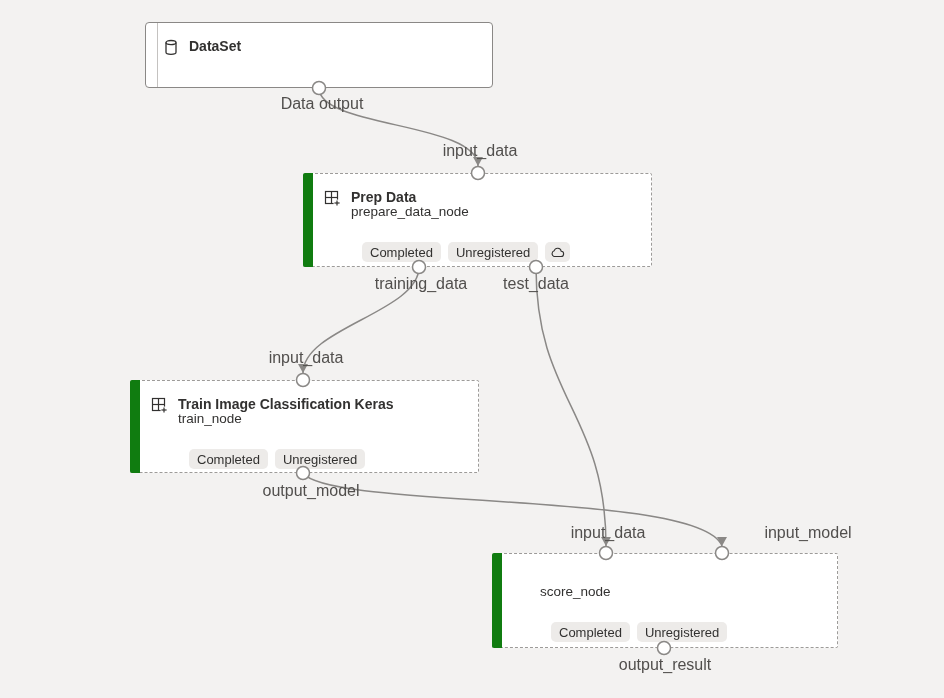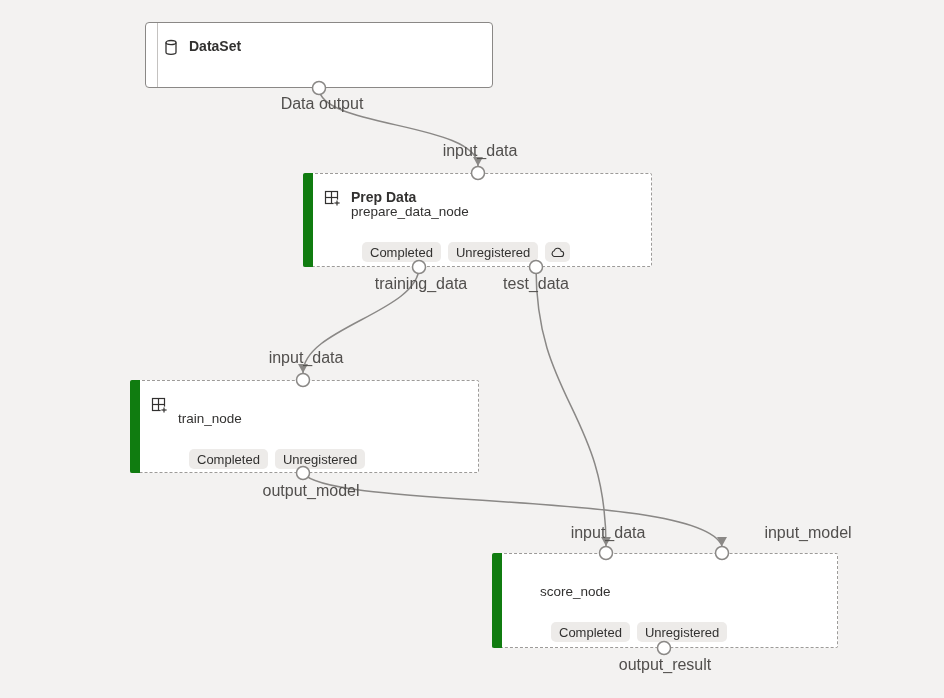--- a/index.html
+++ b/index.html
@@ -158,20 +158,21 @@
       <span class="node-icon">
         <svg width="17" height="17" viewBox="0 0 17 17">
           <rect x="1.5" y="1.5" width="12" height="12" fill="none" stroke="#323130" stroke-width="1.2"></rect>
           <line x1="1.5" y1="7.5" x2="13.5" y2="7.5" stroke="#323130" stroke-width="1.2"></line>
           <line x1="7.5" y1="1.5" x2="7.5" y2="13.5" stroke="#323130" stroke-width="1.2"></line>
           <rect x="9.6" y="9.6" width="7.4" height="7.4" fill="#ffffff"></rect>
           <line x1="13" y1="10.4" x2="13" y2="15.6" stroke="#323130" stroke-width="1.2"></line>
           <line x1="10.4" y1="13" x2="15.6" y2="13" stroke="#323130" stroke-width="1.2"></line>
         </svg>
       </span>
+      <span class="node-title">Train Image Classification Keras</span>
     </div>
     <div class="node-subtitle">train_node</div>
     <div class="badges">
       <span class="badge">Completed</span>
       <span class="badge">Unregistered</span>
     </div>
   </div>
 
   <div class="node component" id="node-score">
     <div class="statusbar"></div>

